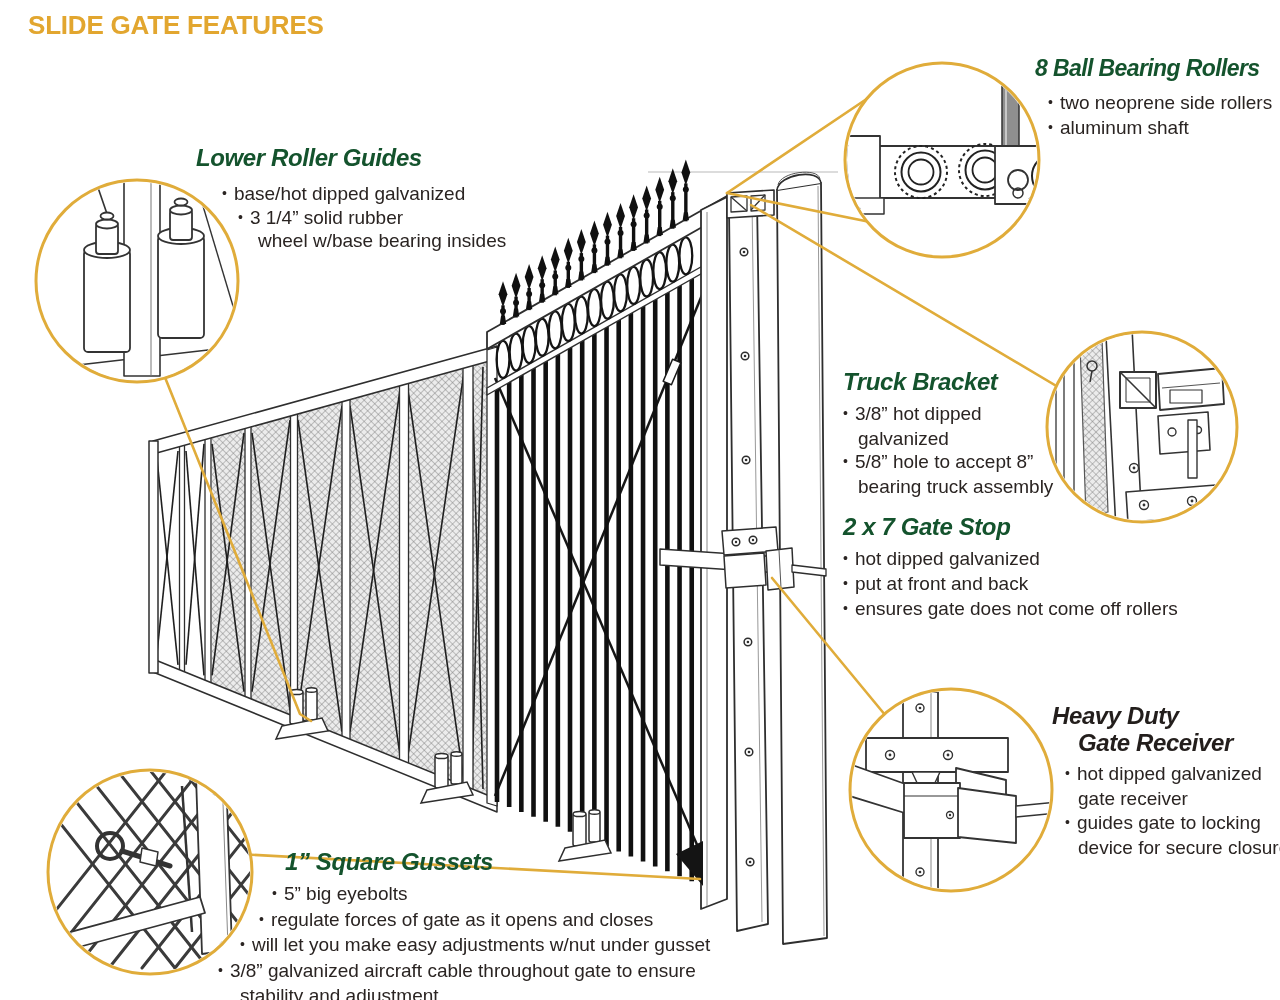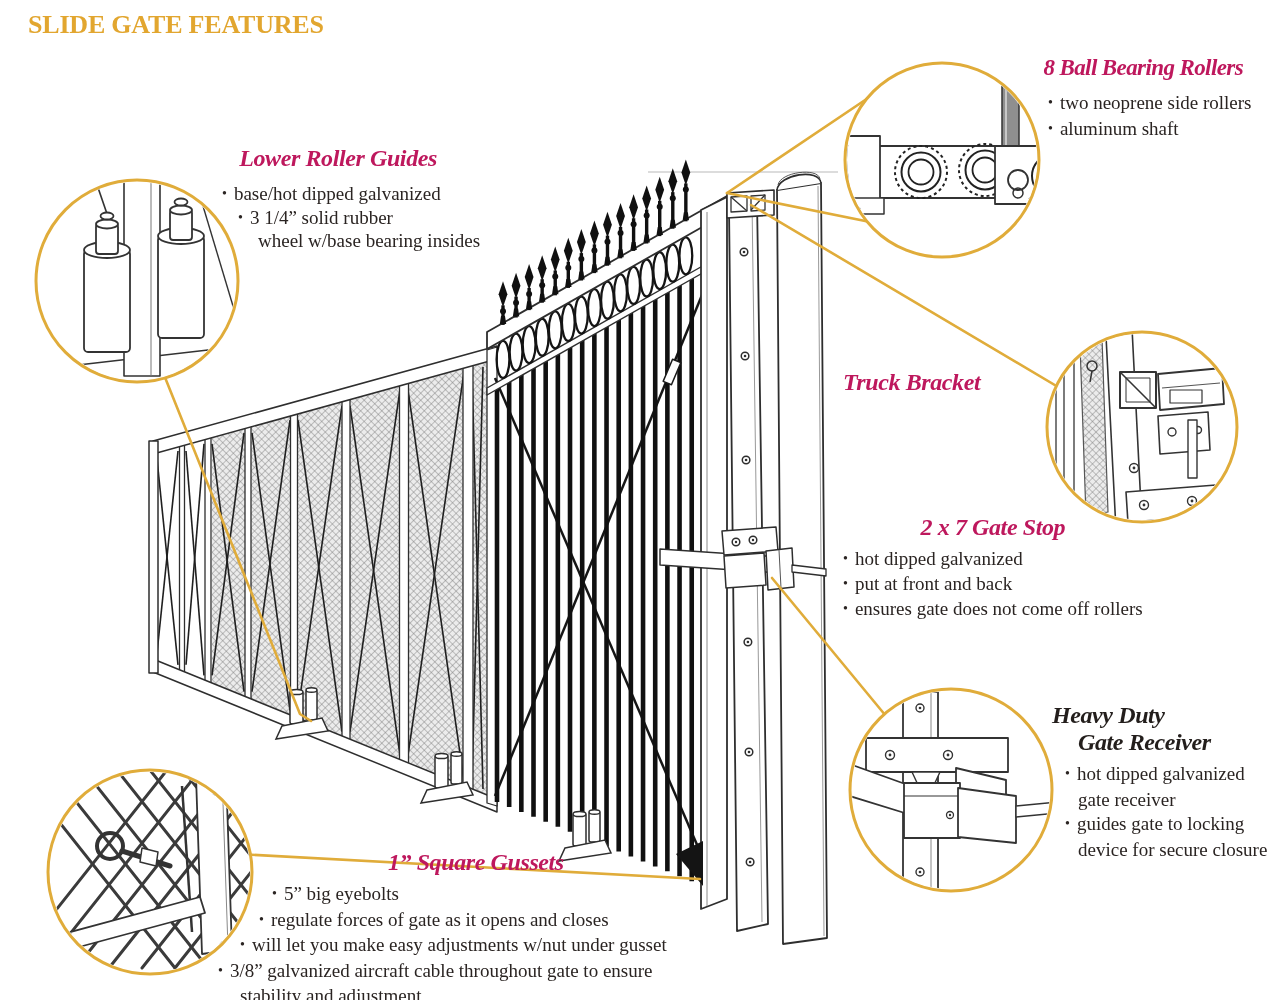--- a/index.html
+++ b/index.html
@@ -1,23 +1,23 @@
 <!DOCTYPE html>
 <html><head>
 <meta charset="utf-8">
 <style>
   html,body{margin:0;padding:0;background:#fff;}
   .stage{position:relative;width:1280px;height:1000px;background:#fff;overflow:hidden;
-         font-family:Liberation Serif, serif;color:#2a2422;}
+         font-family:Liberation Sans, sans-serif;color:#2a2422;}
   .title{position:absolute;left:28px;top:10px;font-size:26px;font-weight:700;
          letter-spacing:-0.2px;color:#E2A62F;white-space:nowrap;}
   svg.gate{position:absolute;left:0;top:0;}
   .feature{position:absolute;}
   .feature h2{margin:0;font-style:italic;font-weight:700;font-size:24px;line-height:28px;
-              color:#be185d;letter-spacing:-0.4px;white-space:nowrap;text-align:center;}
+              color:#14532d;letter-spacing:-0.4px;white-space:nowrap;}
   .hline{font-style:italic;font-weight:700;font-size:24px;line-height:27px;color:#231e1c;
          letter-spacing:-0.4px;white-space:nowrap;}
   .hline2{margin-left:26px;}
   .li{font-size:19px;color:#2a2422;white-space:nowrap;}
   .dot{display:inline-block;font-size:14px;margin-right:7px;transform:translateY(-2px);}
   .f-lrg{left:196px;top:144px;}
   .f-lrg .lines{margin-top:11px;}
   .f-lrg .li{line-height:21.5px;}
   .f-lrg .li:nth-child(1){margin-left:26px;}
   .f-lrg .li:nth-child(2){margin-left:42px;}
@@ -455,20 +455,26 @@
   <section class="feature f-8bb">
     <h2>8 Ball Bearing Rollers</h2>
     <div class="lines">
         <div class="li"><span class="dot">•</span><span>two neoprene side rollers</span></div>
         <div class="li"><span class="dot">•</span><span>aluminum shaft</span></div>
       </div>
   </section>
 
   <section class="feature f-truck">
     <h2>Truck Bracket</h2>
+    <div class="lines">
+        <div class="li"><span class="dot">•</span><span>3/8” hot dipped</span></div>
+        <div class="li nb"><span>galvanized</span></div>
+        <div class="li"><span class="dot">•</span><span>5/8” hole to accept 8”</span></div>
+        <div class="li nb"><span>bearing truck assembly</span></div>
+      </div>
   </section>
 
   <section class="feature f-stop">
     <h2>2 x 7 Gate Stop</h2>
     <div class="lines">
         <div class="li"><span class="dot">•</span><span>hot dipped galvanized</span></div>
         <div class="li"><span class="dot">•</span><span>put at front and back</span></div>
         <div class="li"><span class="dot">•</span><span>ensures gate does not come off rollers</span></div>
       </div>
   </section>

